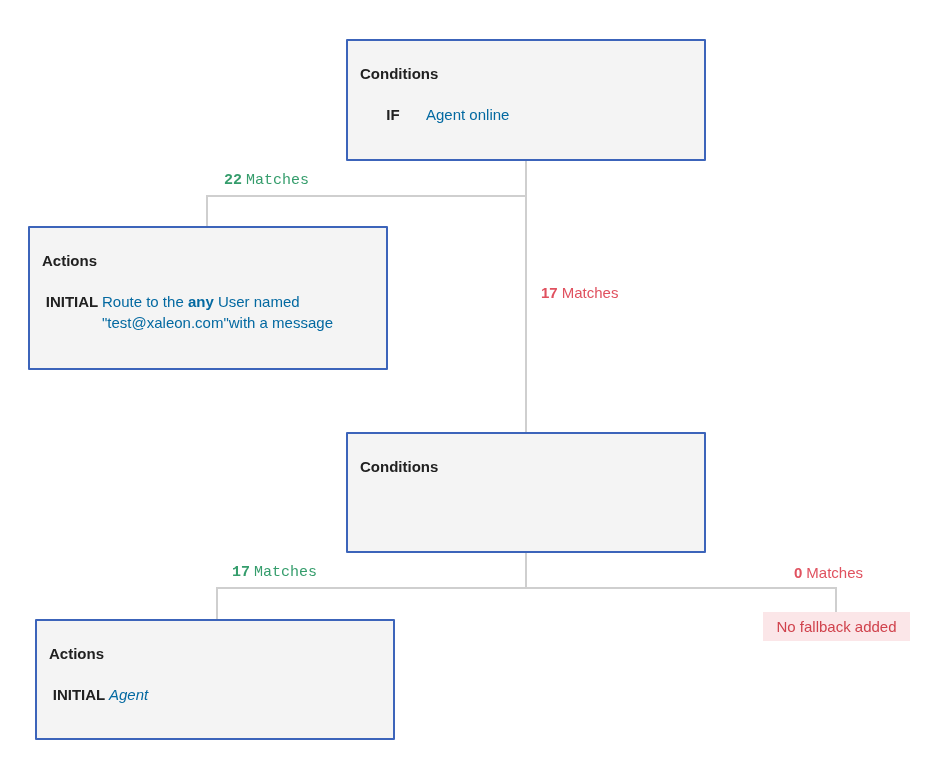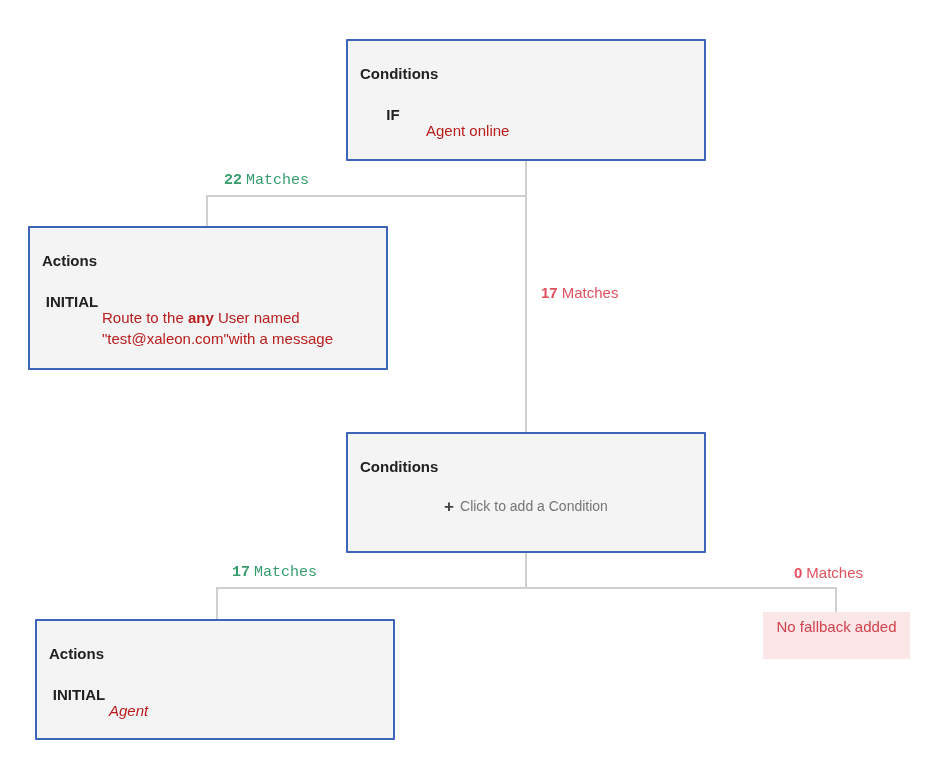--- a/index.html
+++ b/index.html
@@ -43,21 +43,21 @@
     line-height: 21px;
   }
   .row-label {
     font-weight: 700;
     flex: 0 0 auto;
     color: #212121;
     text-align: center;
   }
   .cond-label { width: 66px; }
   .act-label  { width: 60px; }
-  .row-value { max-width: 240px; color: #b91c1c; margin-top: 16px; }
+  .row-value { max-width: 240px; color: #0369a1; }
   .row-value .bold { font-weight: 700; }
   .italic { font-style: italic; }
   .add-row {
     text-align: center;
     margin-top: 16px;
     font-size: 14px;
     color: var(--text_muted);
     cursor: pointer;
   }
   .plus-icon {
@@ -72,21 +72,21 @@
     position: absolute;
     font-size: 15px;
     white-space: nowrap;
   }
   .edge-label .count { font-weight: 700; margin-right: 4px; }
   .edge-label.match    { color: var(--match_green); font-family: Liberation Mono, monospace; }
   .edge-label.fallback { color: var(--fallback_red); }
   .fallback-badge {
     position: absolute;
     left: 763px; top: 612px;
-    width: 147px; height: 47px;
+    width: 147px; height: 29px;
     background: var(--badge_bg);
     color: var(--badge_text);
     font-size: 15px;
     line-height: 29px;
     text-align: center;
     cursor: pointer;
   }
 </style>
 </head>
 <body>
@@ -125,23 +125,20 @@
   <div class="node" style="left:28px; top:226px; width:360px; height:144px;">
     <div class="node-title">Actions</div>
     <div class="node-row">
       <span class="row-label act-label">INITIAL</span>
       <span class="row-value"><span>Route to the </span><span class="bold">any</span><span> User named "test@xaleon.com"with a message</span></span>
     </div>
   </div>
 
   <div class="node" style="left:346px; top:432px; width:360px; height:121px;">
     <div class="node-title">Conditions</div>
-    <div class="add-row">
-      <span class="plus-icon">+</span><span>Click to add a Condition</span>
-    </div>
   </div>
 
   <div class="node" style="left:35px; top:619px; width:360px; height:121px;">
     <div class="node-title">Actions</div>
     <div class="node-row">
       <span class="row-label act-label">INITIAL</span>
       <span class="row-value italic">Agent</span>
     </div>
   </div>
 

